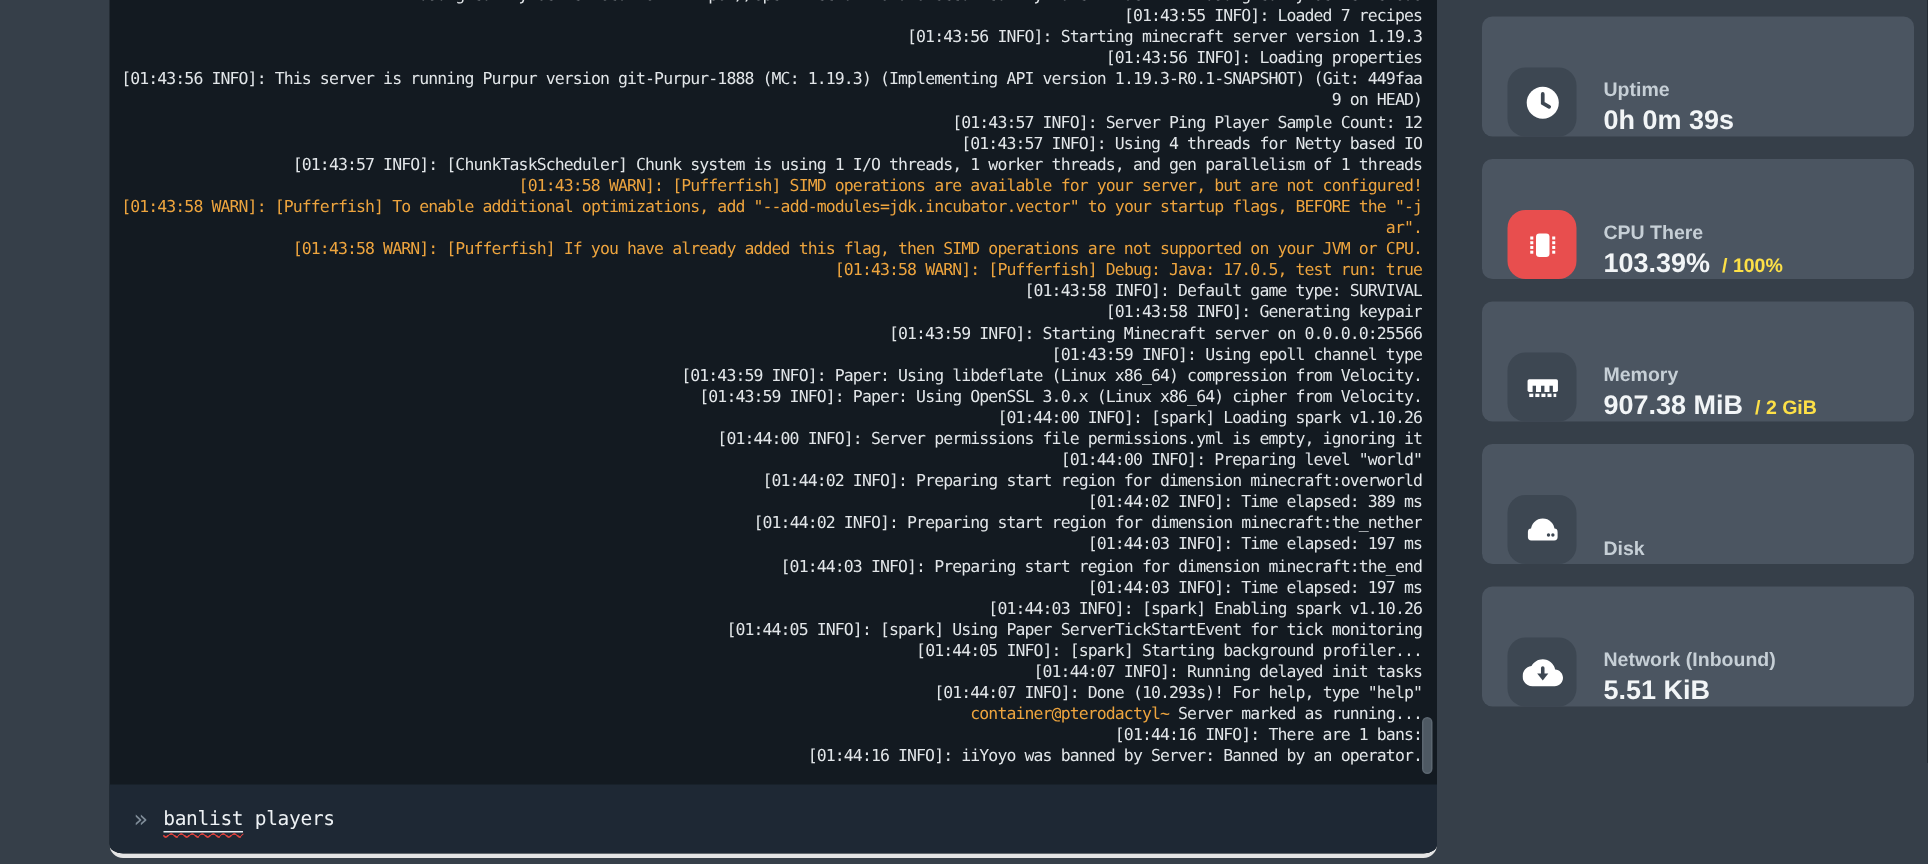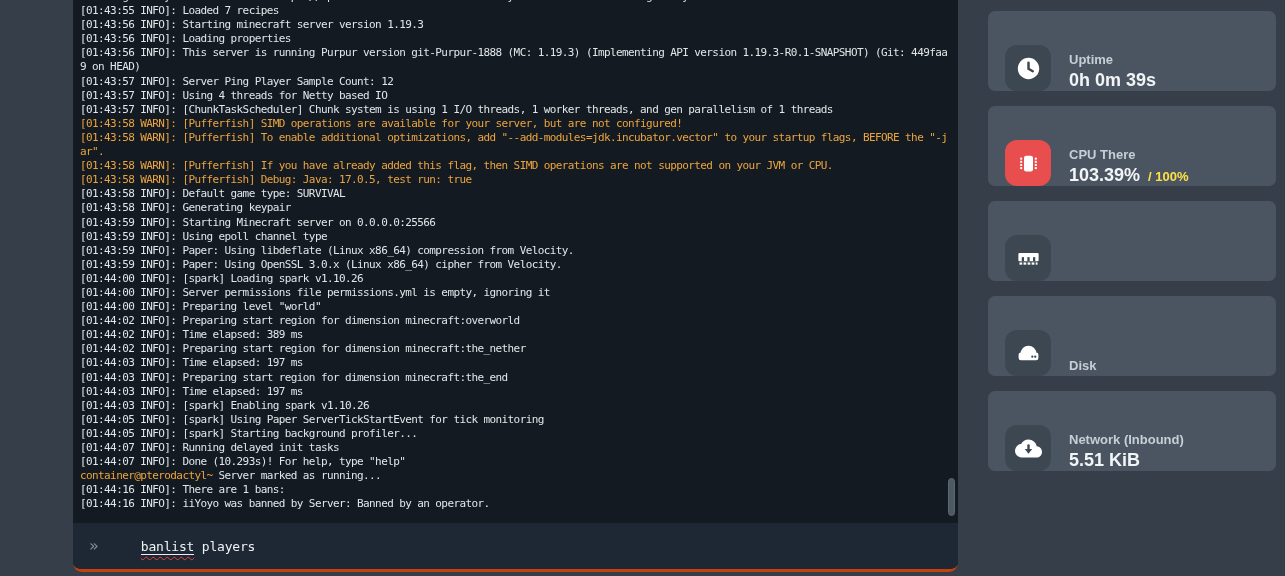--- a/index.html
+++ b/index.html
@@ -7,23 +7,24 @@
     width:1285px;height:576px;position:relative;overflow:hidden;
     background:#363f49;
     font-family:"Liberation Sans", sans-serif;
   }
   
   .console-panel{
     position:absolute;left:73px;top:0;width:885px;height:572px;
     box-sizing:border-box;
     display:flex;flex-direction:column;
     background:#131a21;
-    border-bottom:3px solid #c2410c;
+    border-bottom:3px solid #e5e5e5;
     border-radius:0 0 9px 9px;
     overflow:hidden;
+    text-align:right;
   }
   .console-log{
     flex:1;position:relative;overflow:hidden;
   }
   .console-lines{
     padding:4px 10px 0 7px;
     font-family:"DejaVu Sans Mono","Liberation Mono",monospace;
     font-size:11px;line-height:14.1px;letter-spacing:-0.6px;
     color:#e2e6e9;
     white-space:pre;
@@ -46,21 +47,20 @@
   }
   .command-input{
     font-family:"DejaVu Sans Mono","Liberation Mono",monospace;
     font-size:13px;color:#eef2f5;letter-spacing:-0.2px;
   }
   .misspelled{
     border-bottom:1px solid #e8eef3;
     text-decoration:underline wavy #e2413c;
     text-decoration-thickness:1px;
     text-underline-offset:5px;
-    margin-left:32px;
   }
   
   .sidebar{
     position:absolute;left:988px;top:11px;width:288px;
     display:flex;flex-direction:column;gap:15px;
   }
   .stat-card{
     height:80px;background:#4b5561;border-radius:7px;
     display:flex;align-items:flex-end;
     padding-left:17px;box-sizing:border-box;
@@ -140,20 +140,24 @@
             <rect x="14.8" y="15.5" width="2.4" height="2"></rect>
             <rect x="18.4" y="15.5" width="1.6" height="2"></rect>
           </g>
           <g fill="currentColor">
             <rect x="6" y="10.8" width="2" height="3.7"></rect>
             <rect x="11" y="10.8" width="2" height="3.7"></rect>
             <rect x="16" y="10.8" width="2" height="3.7"></rect>
           </g>
         </svg>
       </div>
+      <div class="stat-text">
+        <div class="stat-label">Memory</div>
+        <div class="stat-value">907.38 MiB <span class="stat-limit">/ 2 GiB</span></div>
+      </div>
     </div>
     <div class="stat-card">
       <div class="stat-icon" style="background: rgb(61, 71, 82); color: rgb(61, 71, 82);">
         <svg viewBox="0 0 24 24">
           <path d="M5 12a7 7 0 0 1 14 0z" fill="#fff"></path>
           <rect x="3.2" y="11" width="17.6" height="7" rx="2" fill="#fff"></rect>
           <circle cx="15.4" cy="14.8" r="1" fill="currentColor"></circle>
           <circle cx="18" cy="14.8" r="1" fill="currentColor"></circle>
         </svg>
       </div>

